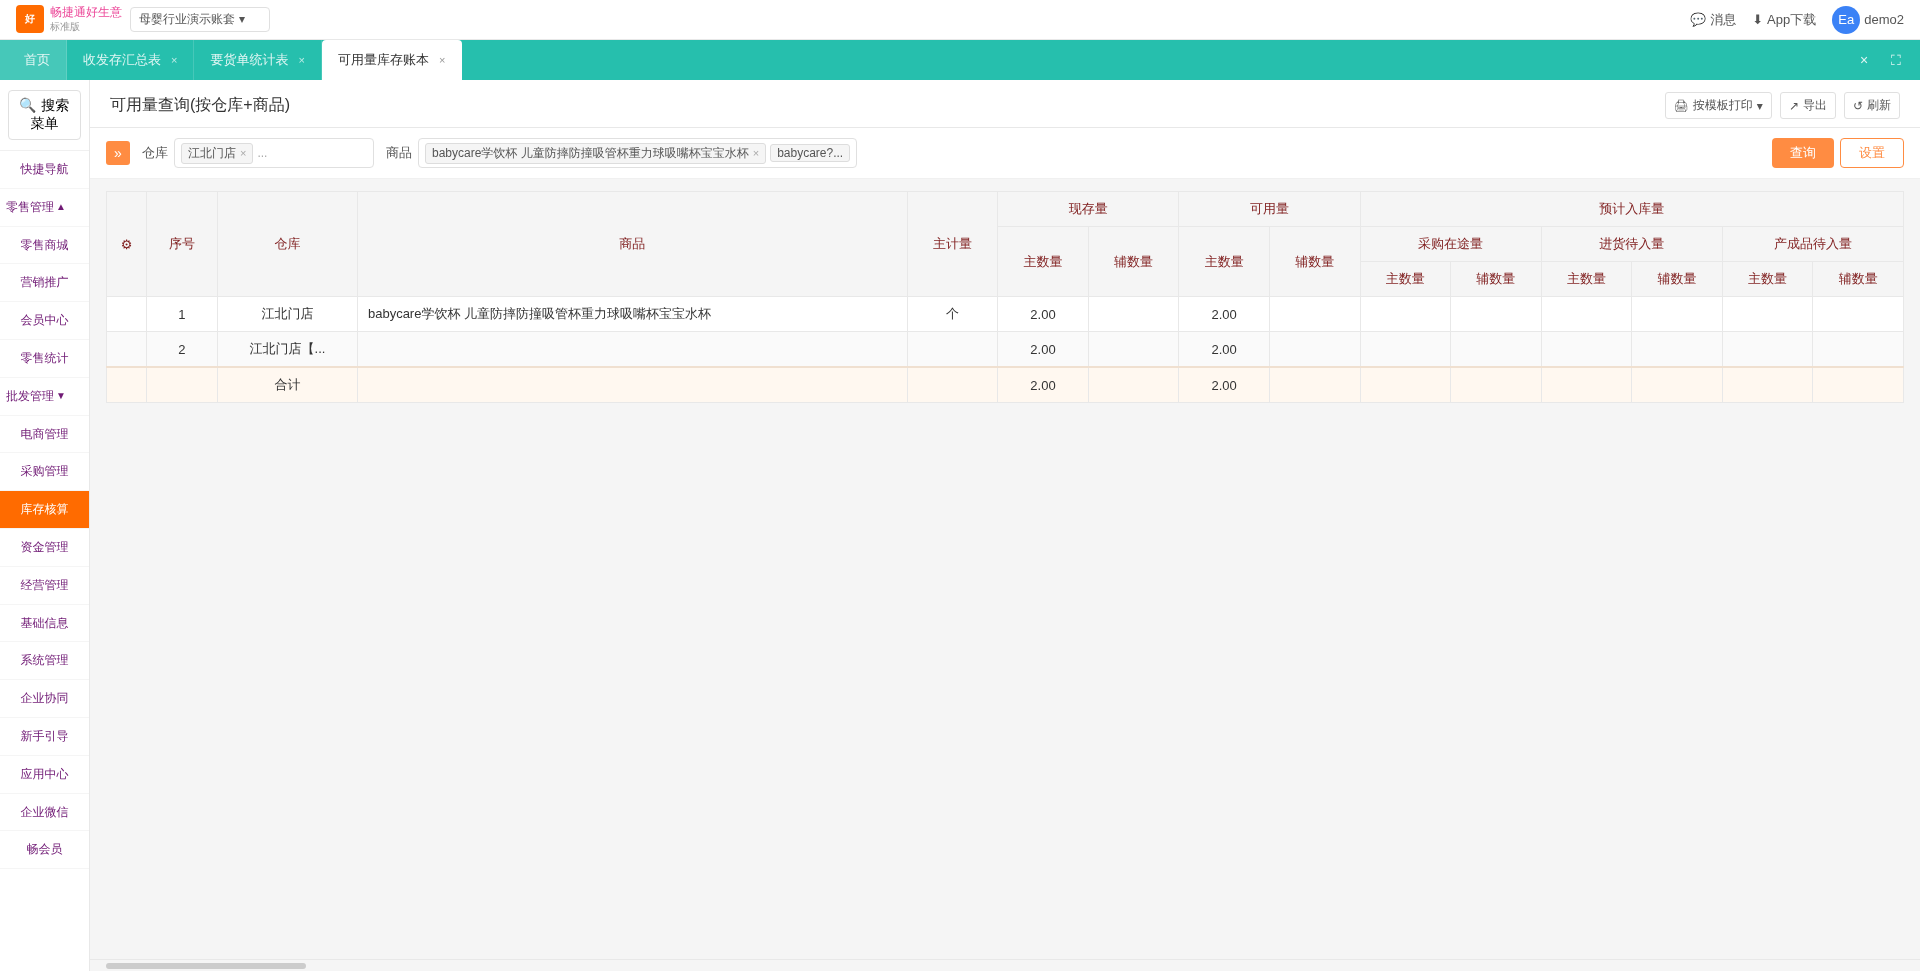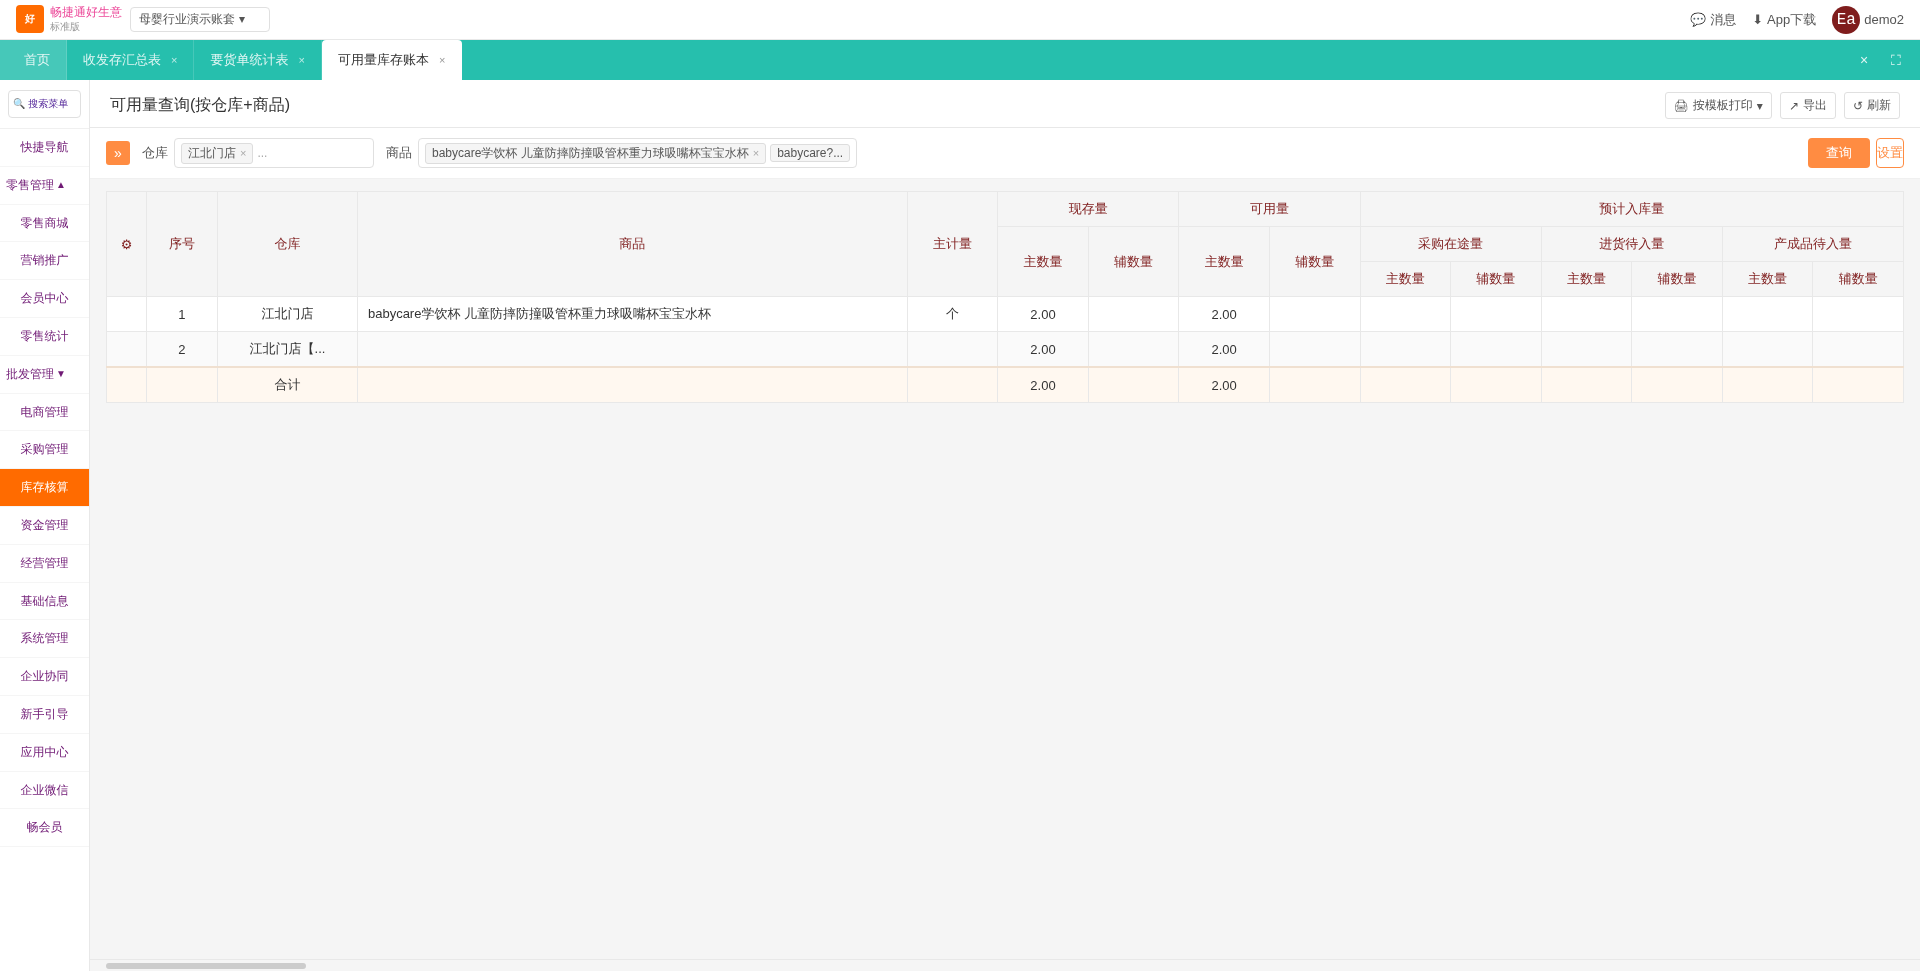--- a/index.html
+++ b/index.html
@@ -22,21 +22,21 @@
     .logo-text { font-size: 12px; color: #ec4899; line-height: 1.2; }
     .logo-sub { font-size: 10px; color: #999; }
     .industry-selector {
       display: flex; align-items: center; gap: 4px;
       border: 1px solid #e0e0e0; border-radius: 4px;
       padding: 3px 8px; font-size: 12px; color: #555; cursor: pointer;
       min-width: 140px;
     }
     .top-bar-right { display: flex; align-items: center; gap: 16px; font-size: 13px; color: #555; }
     .top-right-item { display: flex; align-items: center; gap: 4px; cursor: pointer; }
-    .avatar { width: 28px; height: 28px; border-radius: 50%; background: #7f1d1d; display: flex; align-items: center; justify-content: center; color: #fff; font-size: 16px; font-family: Liberation Mono, monospace; }
+    .avatar { width: 28px; height: 28px; border-radius: 50%; background: #3b82f6; display: flex; align-items: center; justify-content: center; color: #fff; font-size: 13px; }
 
     
     .nav-tabs {
       height: 40px;
       background: #26bfad;
       display: flex;
       align-items: center;
       padding: 0 0 0 0;
       flex-shrink: 0;
       position: relative;
@@ -79,24 +79,24 @@
     .sidebar-search {
       padding: 10px 8px;
       border-bottom: 1px solid #f0f0f0;
     }
     .sidebar-search-btn {
       width: 100%;
       padding: 6px 4px;
       background: #fff;
       border: 1px solid #e0e0e0;
       border-radius: 4px;
-      color: #4c1d95;
-      font-size: 10px;
+      color: #000000;
+      font-size: 14px;
       cursor: pointer;
-      text-align: left;
+      text-align: center;
     }
     .sidebar-nav-item {
       padding: 10px 6px;
       text-align: center;
       font-size: 12px;
       color: #701a75;
       cursor: pointer;
       border-bottom: 1px solid #f5f5f5;
       line-height: 1.4;
     }
@@ -172,21 +172,21 @@
     }
     .filter-tag .tag-close { color: #aaa; cursor: pointer; font-size: 11px; margin-left: 2px; }
     .filter-more { color: #aaa; font-size: 12px; cursor: pointer; }
     .filter-right { margin-left: auto; display: flex; gap: 6px; }
     .btn-query {
       background: #ff8c42; color: #fff; border: none;
       padding: 5px 18px; border-radius: 4px; font-size: 13px; cursor: pointer;
     }
     .btn-settings {
       background: #fff; color: #ff8c42; border: 1px solid #ff8c42;
-      padding: 5px 0; border-radius: 4px; font-size: 13px; cursor: pointer;
+      padding: 5px 18px; border-radius: 4px; font-size: 13px; cursor: pointer;
     }
 
     
     .table-wrapper {
       flex: 1;
       padding: 12px 16px;
       overflow: auto;
     }
     .data-table {
       width: 100%;

